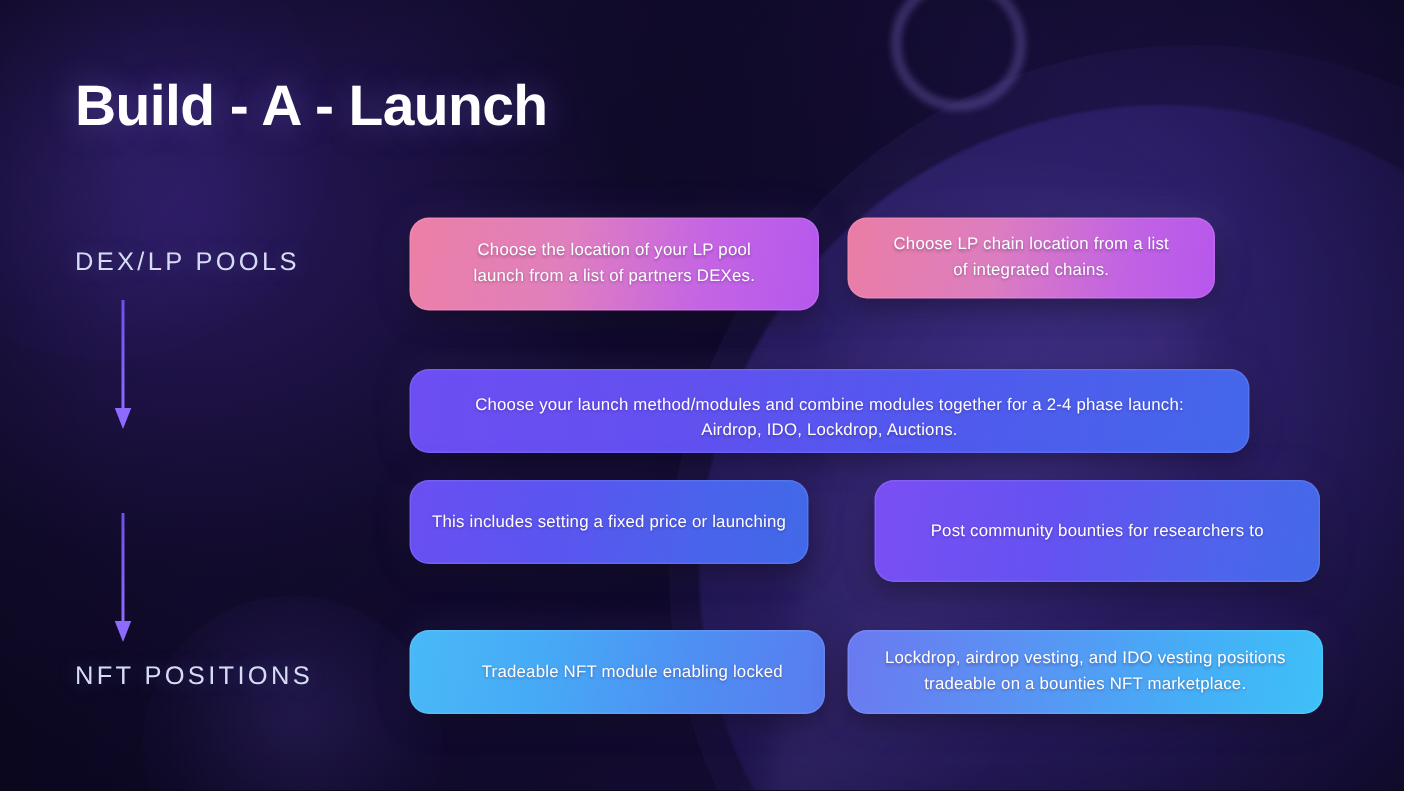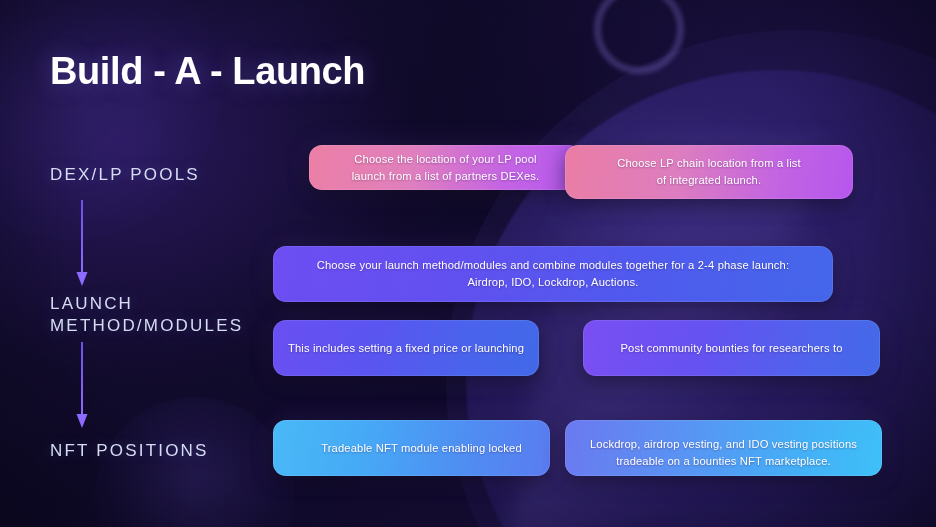--- a/index.html
+++ b/index.html
@@ -137,77 +137,74 @@
     box-shadow:
       0 0 0 1px rgba(255,255,255,0.09) inset,
       0 6px 20px rgba(0,0,0,0.45),
       0 0 26px rgba(120,90,220,0.18);
     text-shadow: 0 1px 2px rgba(40,10,70,0.35);
   }
   .card span { display: block; }
 
   
   #card-dex-location {
-    left: 273px; top: 145px; width: 273px; height: 45px;
+    left: 273px; top: 145px; width: 273px; height: 62px;
     background: linear-gradient(100deg, #ec7fa5 0%, #e07fbe 38%, #c464e4 72%, #b558ee 100%);
-    margin-left: 36px;
   }
   #card-dex-chain {
-    left: 565px; top: 145px; width: 288px; height: 54px;
+    left: 565px; top: 145px; width: 245px; height: 54px;
     background: linear-gradient(100deg, #ea7da4 0%, #dd7dc0 40%, #c263e3 75%, #b657ed 100%);
   }
 
   
   #card-launch-method {
     left: 273px; top: 246px; width: 560px; height: 56px;
     background: linear-gradient(100deg, #6d4ef2 0%, #6350f0 30%, #5159ee 62%, #4467ea 100%);
+    align-items: flex-end;
   }
 
   
   #card-fixed-price {
     left: 273px; top: 320px; width: 266px; height: 56px;
     background: linear-gradient(100deg, #6a4ff2 0%, #5a55f0 38%, #4a63ec 72%, #4169e8 100%);
   }
   #card-bounties {
-    left: 583px; top: 320px; width: 297px; height: 56px;
+    left: 583px; top: 320px; width: 297px; height: 68px;
     background: linear-gradient(100deg, #7a4ff3 0%, #6552f1 40%, #4f63ec 76%, #4369e8 100%);
     text-align: right;
   }
 
   
   #card-nft-module {
     left: 273px; top: 420px; width: 277px; height: 56px;
     background: linear-gradient(100deg, #49b9f7 0%, #46aaf6 32%, #4f8df2 70%, #5a7cf0 100%);
     padding-left: 34px;
   }
   #card-nft-vesting {
     left: 565px; top: 420px; width: 317px; height: 56px;
     background: linear-gradient(100deg, #6b79f0 0%, #5a92f3 36%, #45aef6 72%, #3ec0f8 100%);
-    align-items: flex-end;
   }
 </style>
 </head>
 <body>
 
 <div id="slide">
 
   <div class="bg-shape blob-topleft"></div>
   <div class="bg-shape blob-right-edge"></div>
   <div class="bg-shape blob-right"></div>
   <div class="bg-shape ring-top"></div>
   <div class="bg-shape blob-bottomleft"></div>
   <div class="bg-shape sheen"></div>
   <div class="bg-shape vignette"></div>
 
   <div class="title">Build - A - Launch</div>
 
   <div class="stage-label" id="label-dex">DEX/LP POOLS</div>
 
-  <div class="stage-label" id="label-launch">LAUNCH
-METHOD/MODULES</div>
 
   <div class="stage-label" id="label-nft">NFT POSITIONS</div>
 
   <div class="arrow" id="arrow-1">
     <svg width="14" height="86" viewBox="0 0 14 86">
       <defs>
         <linearGradient id="agrad1" x1="0" y1="0" x2="0" y2="1">
           <stop offset="0%" stop-color="#6e4fe8"></stop>
           <stop offset="100%" stop-color="#8e6bff"></stop>
         </linearGradient>
@@ -233,21 +230,21 @@
   <div class="card" id="card-dex-location">
     <div>
       <span>Choose the location of your LP pool</span>
       <span>launch from a list of partners DEXes.</span>
     </div>
   </div>
 
   <div class="card" id="card-dex-chain">
     <div>
       <span>Choose LP chain location from a list</span>
-      <span>of integrated launch.</span>
+      <span>of integrated chains.</span>
     </div>
   </div>
 
   <div class="card" id="card-launch-method">
     <div>
       <span>Choose your launch method/modules and combine modules together for a 2-4 phase launch:</span>
       <span>Airdrop, IDO, Lockdrop, Auctions.</span>
     </div>
   </div>
 

